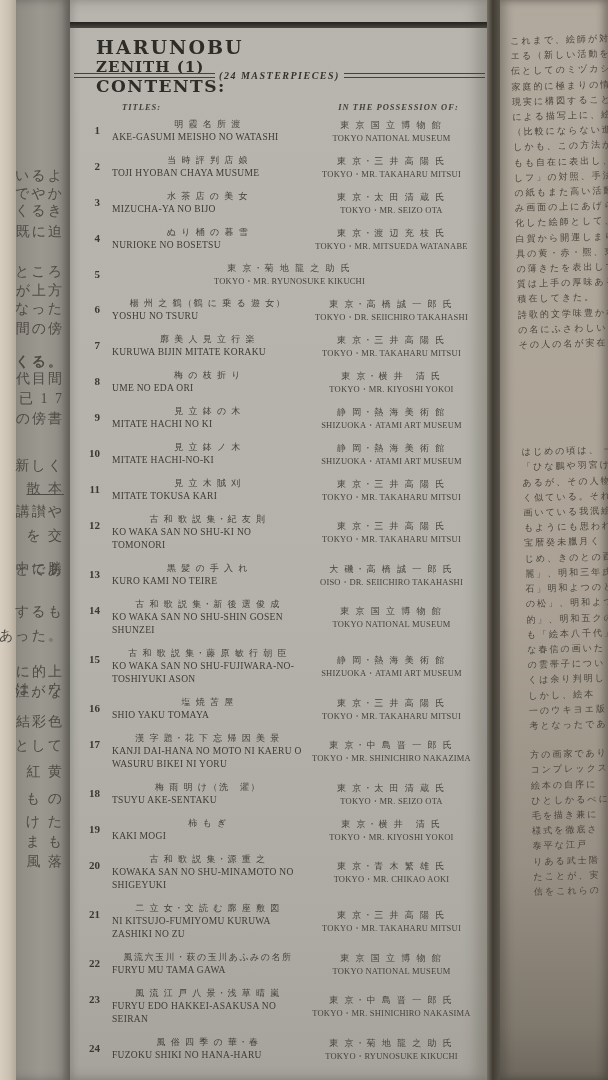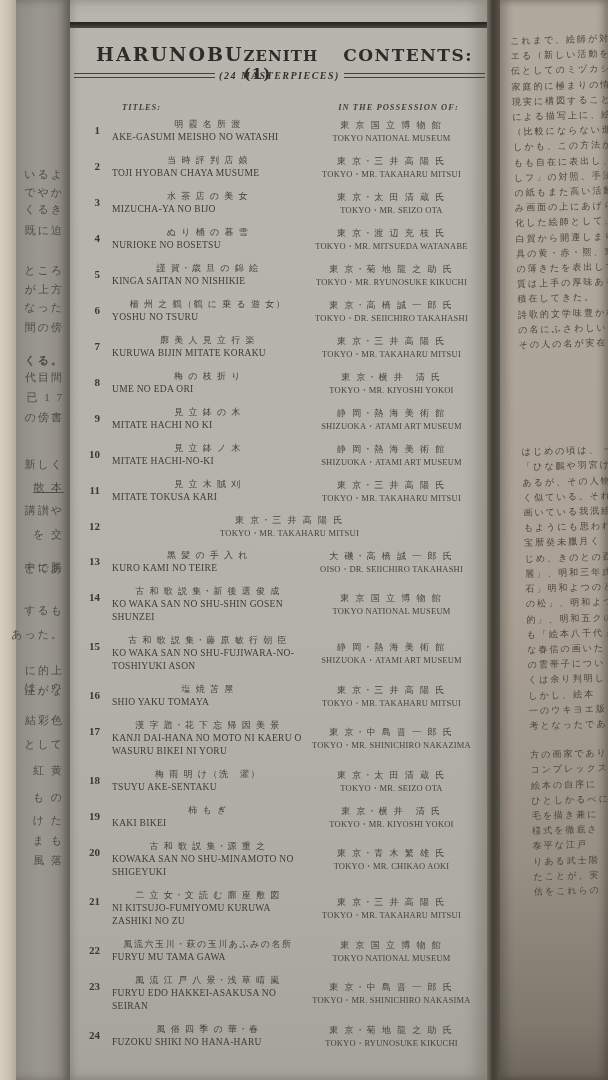--- a/index.html
+++ b/index.html
@@ -10,32 +10,32 @@
   }
   .photo{position:absolute;inset:0;}
 
   
   .left-edge{position:absolute;left:0;top:0;width:16px;height:1080px;
     background:linear-gradient(90deg,#d8cec0 0%,#cbc1b2 55%,#b4aa9b 100%);}
   .left-page{position:absolute;left:16px;top:0;width:54px;height:1080px;
     background:linear-gradient(90deg,#8e8b83 0%,#9b9890 45%,#918e86 85%,#7f7c74 100%);
     box-shadow:inset -6px 0 8px rgba(40,38,33,.35);}
   .left-frag{position:absolute;right:6px;white-space:nowrap;
-    font-size:11px;letter-spacing:2px;color:#4e4b44;}
+    font-size:14px;letter-spacing:2px;color:#4e4b44;}
 
   
   .center-page{position:absolute;left:70px;top:0;width:417px;height:1080px;
     background:linear-gradient(180deg,#b7b5ad 0%,#b4b2aa 55%,#adaba3 85%,#a5a39b 100%);
     box-shadow:inset -10px 0 14px rgba(50,47,41,.25), inset 4px 0 6px rgba(50,47,41,.15);
     color:#3e3c36;}
   .top-rule{position:absolute;top:22px;left:0;width:417px;height:6px;
     background:linear-gradient(180deg,#23211d,#4a473f);}
-  .masthead{position:absolute;top:43px;left:26px;right:14px;
+  .masthead{position:absolute;top:36px;left:26px;right:14px;
     display:flex;justify-content:space-between;align-items:baseline;
-    font-family:"DejaVu Serif",serif;font-weight:700;color:#2e2c27;}
+    font-family:"DejaVu Serif",serif;font-weight:700;color:#2e2c27;flex-direction:column;}
   .masthead .series{font-size:19px;letter-spacing:2px;}
   .masthead .volume{font-size:15px;letter-spacing:1px;}
   .masthead .title{font-size:17px;letter-spacing:1.5px;}
   .subtitle-row{position:absolute;top:70px;left:4px;right:2px;
     display:flex;align-items:center;gap:4px;}
   .dbl-rule{flex:1;height:3px;border-top:1.2px solid #45423a;border-bottom:1.2px solid #45423a;}
   .subtitle{font-size:10px;font-weight:700;font-style:italic;letter-spacing:1.5px;color:#34322c;white-space:nowrap;}
   .col-heads{position:absolute;top:96px;left:0;right:0;display:flex;}
   .col-heads .lh{width:240px;padding-left:52px;box-sizing:border-box;}
   .col-heads .rh{flex:1;text-align:center;}
@@ -167,24 +167,20 @@
             <div class="jp">ぬ り 桶 の 暮 雪</div>
             <div class="rom">NURIOKE NO BOSETSU</div>
           </div>
           <div class="own">
             <div class="ojp">東 京・渡 辺 充 枝 氏</div>
             <div class="orom">TOKYO・MR. MITSUEDA WATANABE</div>
           </div>
         </div>
         <div class="entry">
           <div class="num">5</div>
-          <div class="ttl">
-            <div class="jp">謹 賀・歳 旦 の 錦 絵</div>
-            <div class="rom">KINGA SAITAN NO NISHIKIE</div>
-          </div>
           <div class="own">
             <div class="ojp">東 京・菊 地 龍 之 助 氏</div>
             <div class="orom">TOKYO・MR. RYUNOSUKE KIKUCHI</div>
           </div>
         </div>
         <div class="entry">
           <div class="num">6</div>
           <div class="ttl">
             <div class="jp">楊 州 之 鶴（鶴 に 乗 る 遊 女）</div>
             <div class="rom">YOSHU NO TSURU</div>
@@ -244,20 +240,24 @@
             <div class="jp">見 立 木 賊 刈</div>
             <div class="rom">MITATE TOKUSA KARI</div>
           </div>
           <div class="own">
             <div class="ojp">東 京・三 井 高 陽 氏</div>
             <div class="orom">TOKYO・MR. TAKAHARU MITSUI</div>
           </div>
         </div>
         <div class="entry">
           <div class="num">12</div>
+          <div class="ttl">
+            <div class="jp">古 和 歌 説 集・紀 友 則</div>
+            <div class="rom">KO WAKA SAN NO SHU-KI NO TOMONORI</div>
+          </div>
           <div class="own">
             <div class="ojp">東 京・三 井 高 陽 氏</div>
             <div class="orom">TOKYO・MR. TAKAHARU MITSUI</div>
           </div>
         </div>
         <div class="entry">
           <div class="num">13</div>
           <div class="ttl">
             <div class="jp">黒 髪 の 手 入 れ</div>
             <div class="rom">KURO KAMI NO TEIRE</div>
@@ -319,21 +319,21 @@
           </div>
           <div class="own">
             <div class="ojp">東 京・太 田 清 蔵 氏</div>
             <div class="orom">TOKYO・MR. SEIZO OTA</div>
           </div>
         </div>
         <div class="entry">
           <div class="num">19</div>
           <div class="ttl">
             <div class="jp">柿 も ぎ</div>
-            <div class="rom">KAKI BIKEI</div>
+            <div class="rom">KAKI MOGI</div>
           </div>
           <div class="own">
             <div class="ojp">東 京・横 井　清 氏</div>
             <div class="orom">TOKYO・MR. KIYOSHI YOKOI</div>
           </div>
         </div>
         <div class="entry">
           <div class="num">20</div>
           <div class="ttl">
             <div class="jp">古 和 歌 説 集・源 重 之</div>

